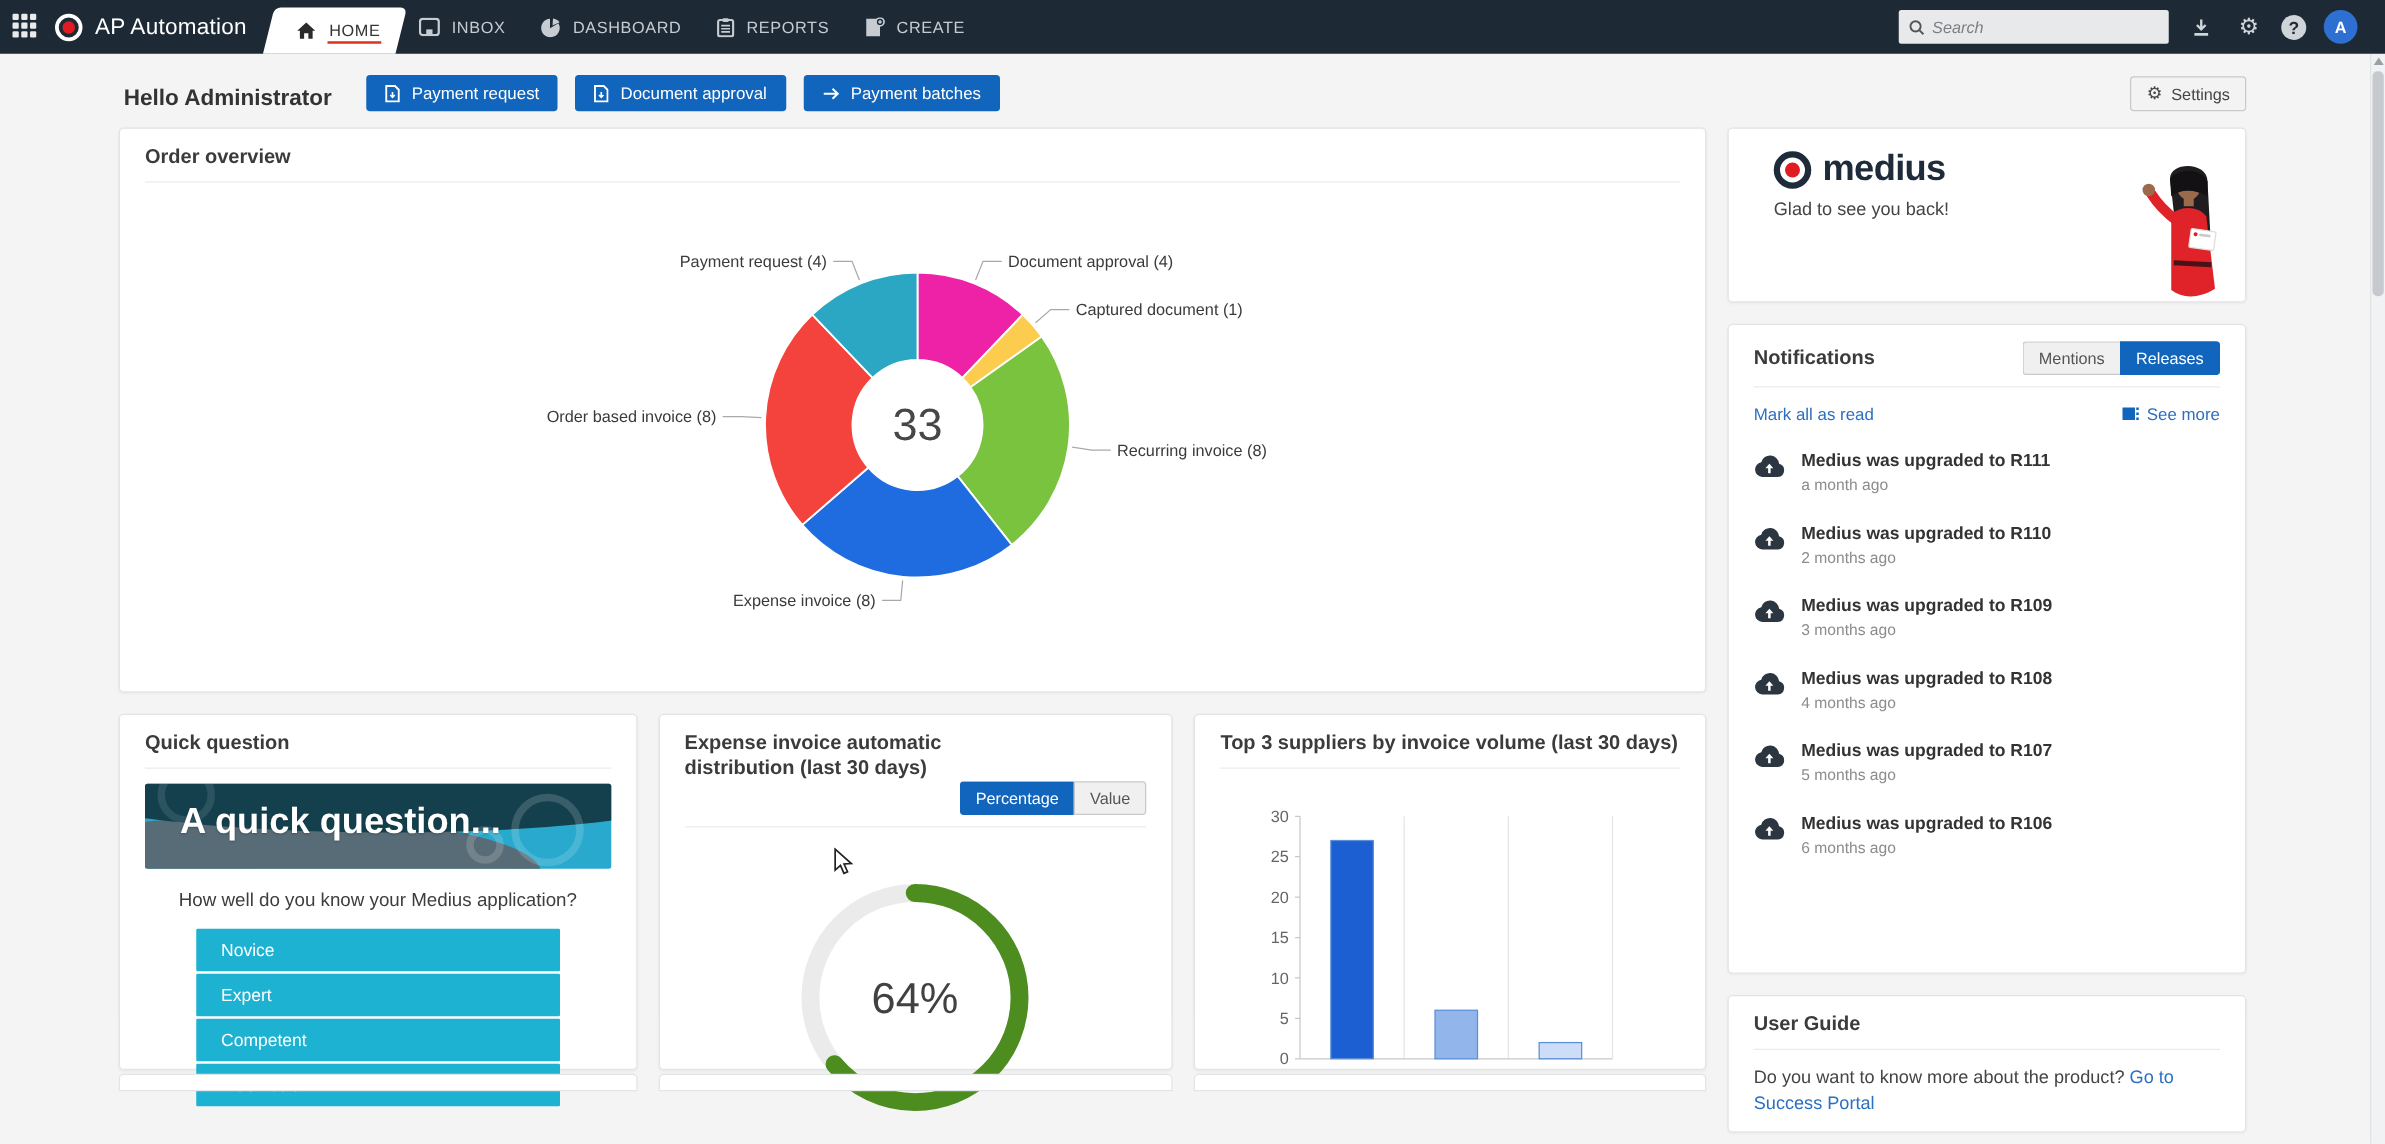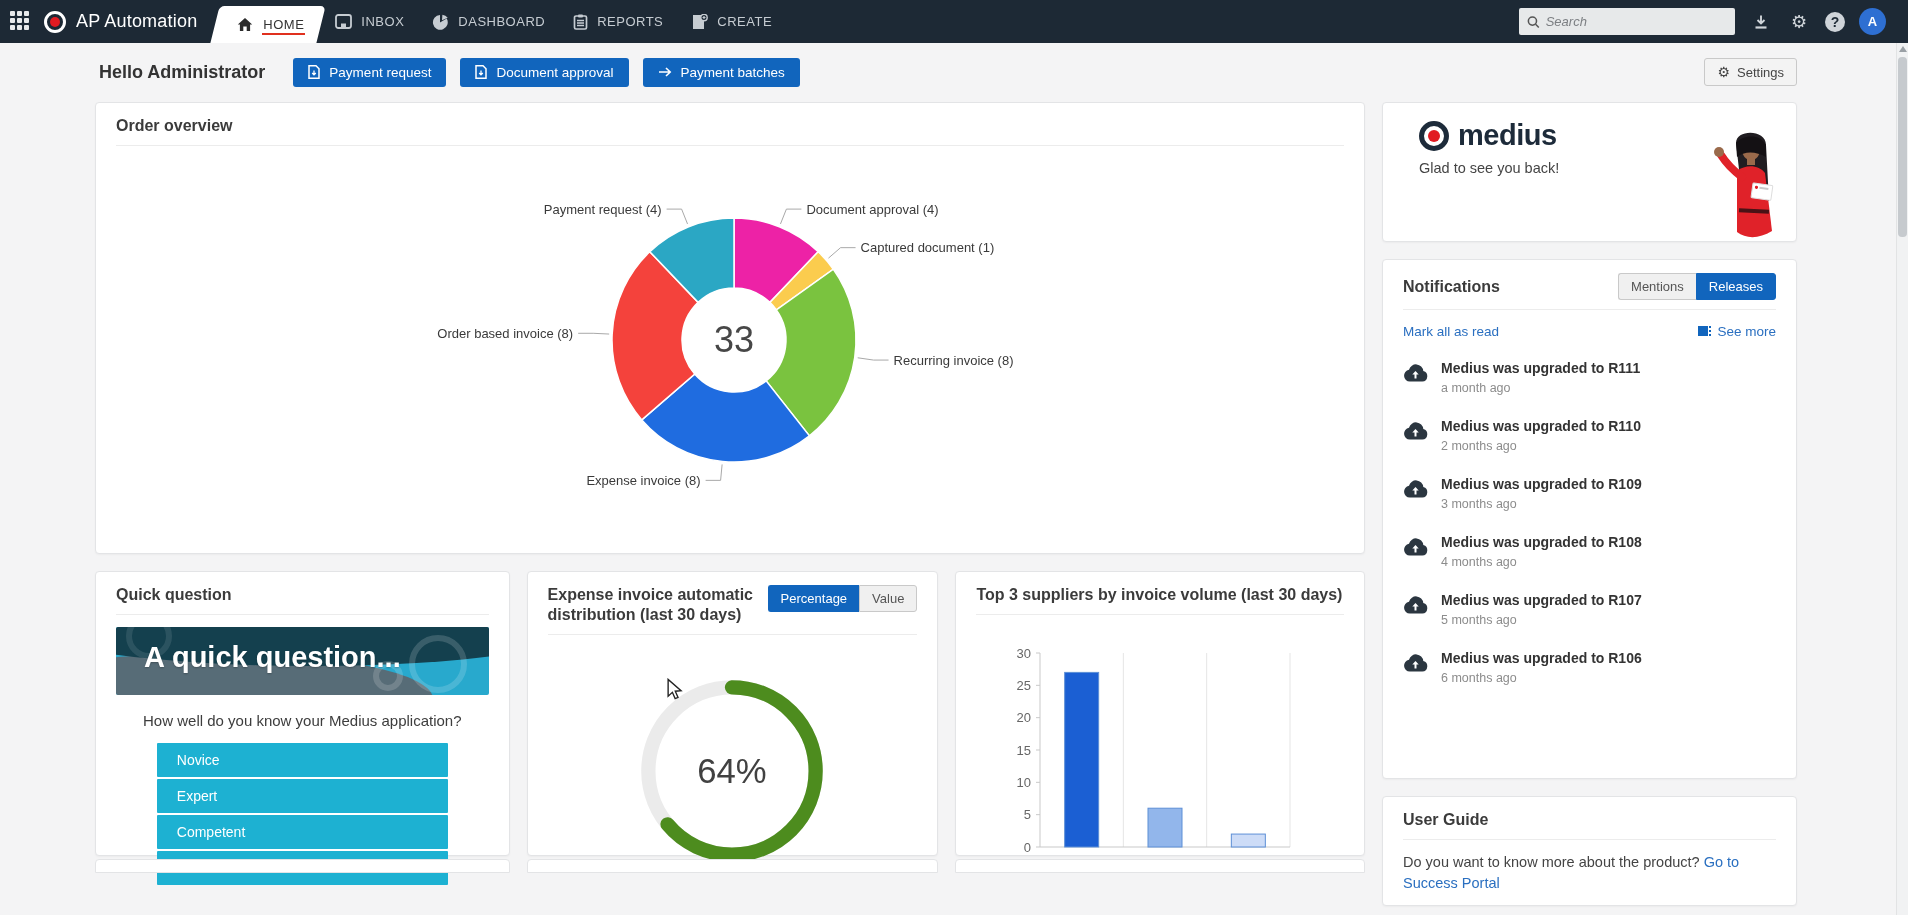--- a/index.html
+++ b/index.html
@@ -25,21 +25,21 @@
   .nb-right { margin-left:auto; display:flex; align-items:center; gap:14px; padding-right:22px; }
   .search-box { width:216px; height:27px; background:#e7e9ea; border-radius:2px; display:flex; align-items:center; padding:0 8px; gap:6px; }
   .search-box input { border:0; outline:0; background:transparent; font-size:13px; font-style:italic; color:#444; width:100%; font-family:"Liberation Sans",sans-serif; }
   .search-box input::placeholder { color:#7c7f83; }
   .nb-ic { width:24px; height:24px; display:flex; align-items:center; justify-content:center; cursor:pointer; }
   .help-ic { width:20px; height:20px; background:#cfd4d9; color:#1d2935; border-radius:50%; font-size:14px; font-weight:700; display:flex; align-items:center; justify-content:center; cursor:pointer; }
   .avatar { width:27px; height:27px; background:#2e6fd2; color:#fff; border-radius:50%; font-size:13px; font-weight:700; display:flex; align-items:center; justify-content:center; cursor:pointer; }
 
   
   .wrap { padding:12px 111px 0 95px; }
-  .hello-row { display:flex; align-items:center; height:34px; margin-bottom:13px; }
+  .hello-row { display:flex; align-items:flex-end; height:34px; margin-bottom:13px; }
   .greeting { font-size:18px; font-weight:700; color:#333; padding-left:4px; margin-right:28px; }
   .act-btn { height:29px; background:#1165bd; color:#fff; border:0; border-radius:3px; font-size:13.5px; font-family:"Liberation Sans",sans-serif; display:flex; align-items:center; gap:9px; padding:0 15px; margin-right:14px; cursor:pointer; }
   .settings-btn { margin-left:auto; height:28px; background:#f3f3f3; border:1px solid #c9c9c9; border-radius:3px; color:#454545; font-size:13px; display:flex; align-items:center; gap:7px; padding:0 12px; cursor:pointer; font-family:"Liberation Sans",sans-serif; }
   .gear-glyph { font-family:"DejaVu Sans",sans-serif; font-size:14px; line-height:1; }
 
   
   .content { display:flex; gap:17px; }
   .col-left { width:1270px; display:flex; flex-direction:column; }
   .col-right { width:415px; display:flex; flex-direction:column; gap:17px; }
   .card { background:#fff; border:1px solid #e3e4e6; border-radius:4px; box-shadow:0 1px 2px rgba(0,0,0,.04); }
@@ -66,21 +66,21 @@
   .qq-banner .wave2 { position:absolute; width:120%; height:140%; left:-35%; top:38%; background:#5b6770; border-radius:50% 48% 0 0; opacity:.92; }
   .qq-banner .c1,.qq-banner .c2,.qq-banner .c3 { position:absolute; border:6px solid rgba(255,255,255,.16); border-radius:50%; }
   .qq-banner .c1 { width:58px; height:58px; right:22px; top:8px; }
   .qq-banner .c2 { width:30px; height:30px; right:86px; top:34px; }
   .qq-banner .c3 { width:46px; height:46px; left:10px; top:-14px; border-color:rgba(255,255,255,.10); }
   .qq-banner span { position:absolute; left:28px; top:14px; color:#fff; font-size:29px; font-weight:700; text-shadow:0 1px 2px rgba(0,0,0,.25); z-index:2; }
   .qq-question { text-align:center; font-size:15px; color:#3d3d3d; margin:17px 0 14px; }
   .qq-opt { display:block; width:291px; margin:0 auto 2px; height:34px; background:#1db1d2; border:0; border-radius:1px; color:#fff; font-size:14px; text-align:left; padding:0 0 0 20px; cursor:pointer; font-family:"Liberation Sans",sans-serif; }
 
   
-  .exp-card .hd { justify-content:space-between; }
+  .exp-card .hd { justify-content:space-between;flex-direction:column; }
   .exp-card h2 { width:220px; }
   .toggle { display:flex; }
   .tg-btn { height:27px; font-size:13px; padding:0 12px; border:1px solid #c9c9c9; background:#f0f0f0; color:#555; cursor:pointer; font-family:"Liberation Sans",sans-serif; }
   .tg-btn:first-child { border-radius:3px 0 0 3px; border-right:0; }
   .tg-btn:last-child { border-radius:0 3px 3px 0; }
   .tg-btn.on { background:#1165bd; border-color:#1165bd; color:#fff; }
   #gaugeChart { display:block; margin:34px auto 0; }
   #gaugeChart text { font-family:"Liberation Sans",sans-serif; }
 
   

